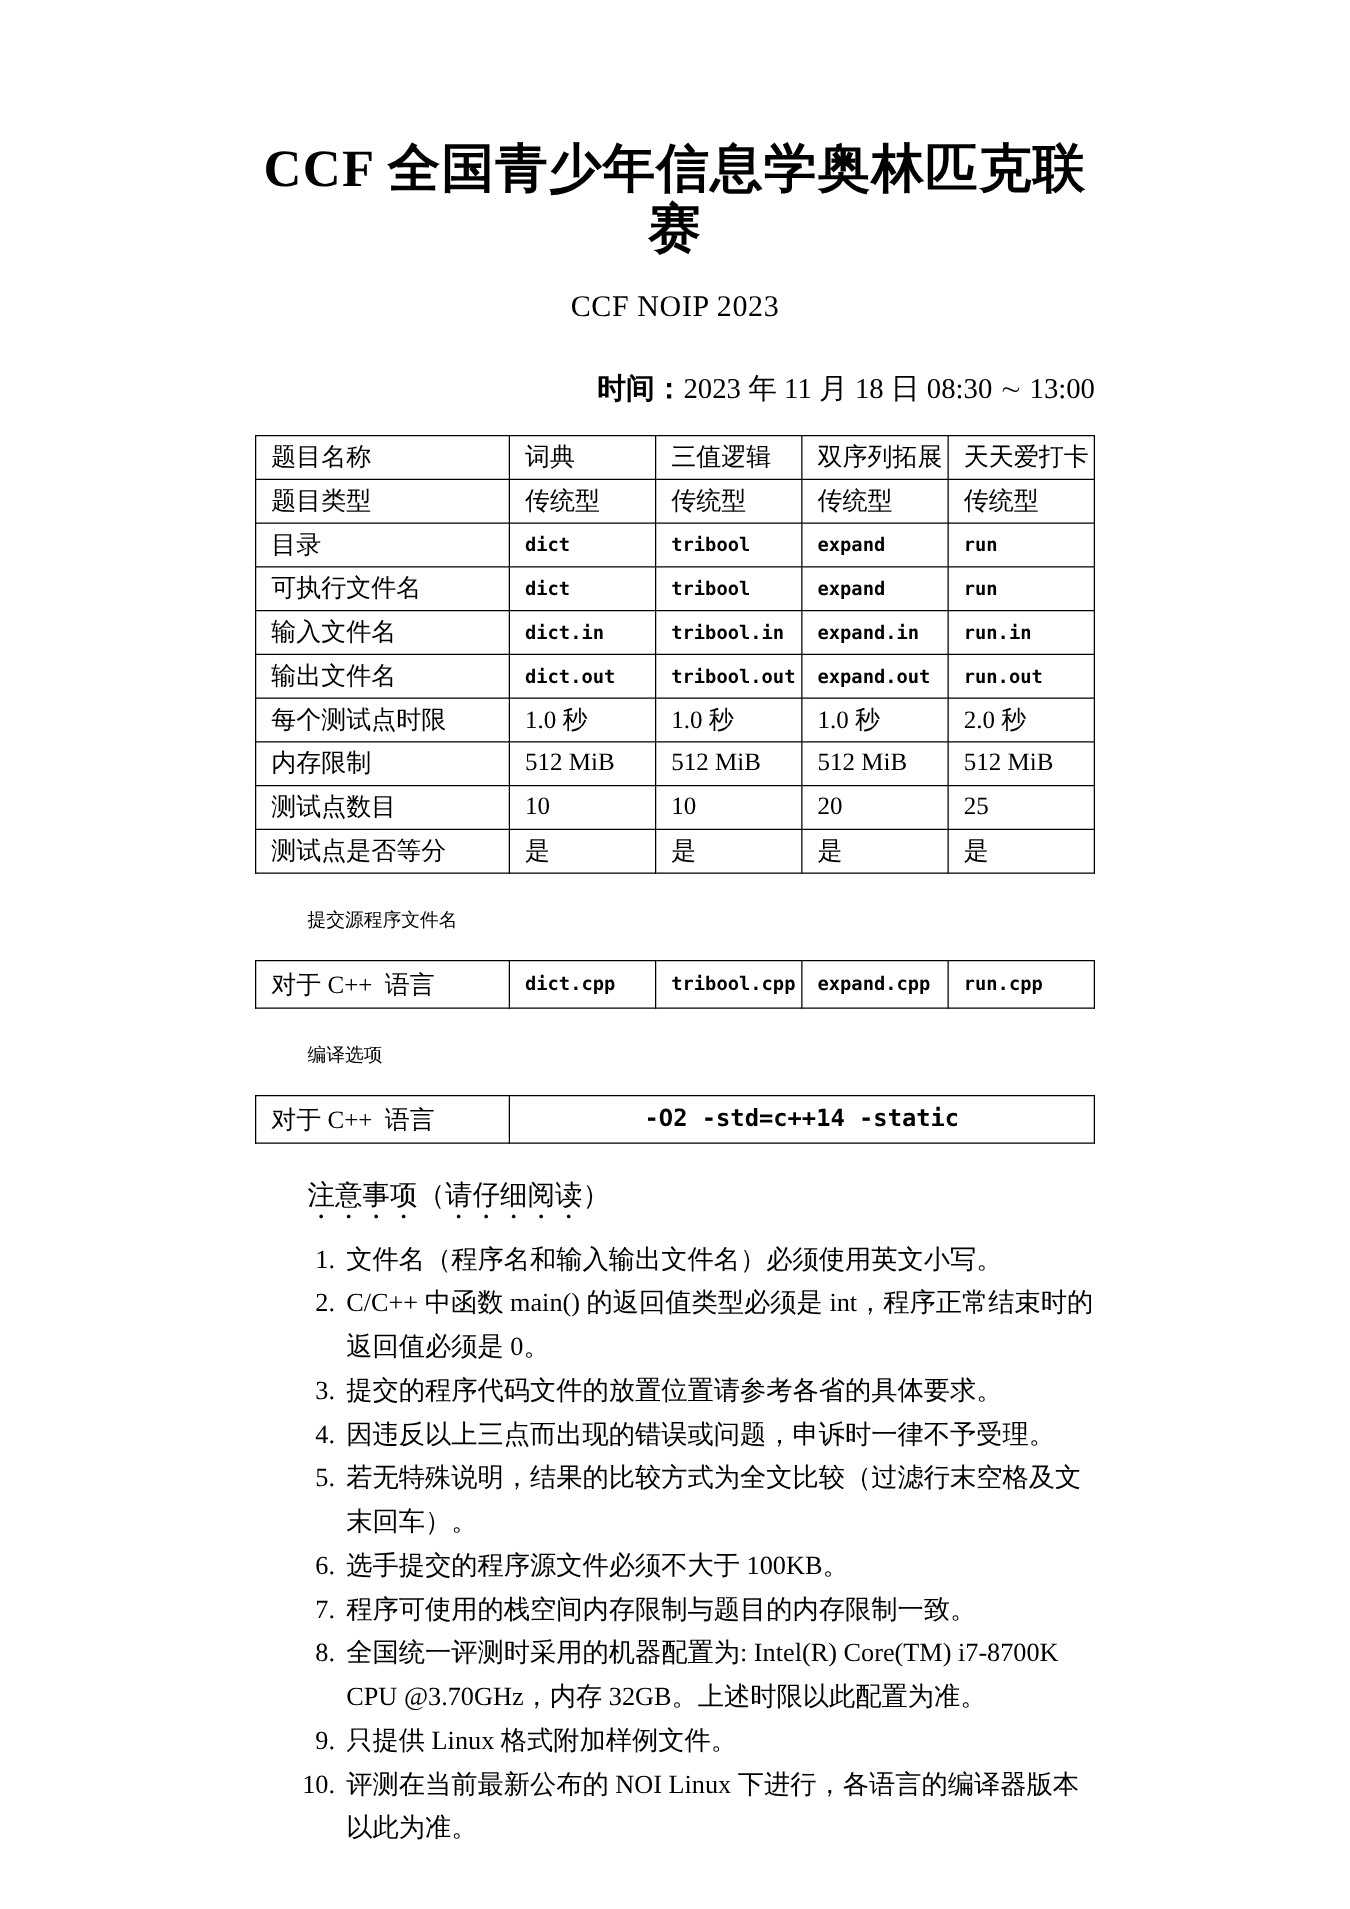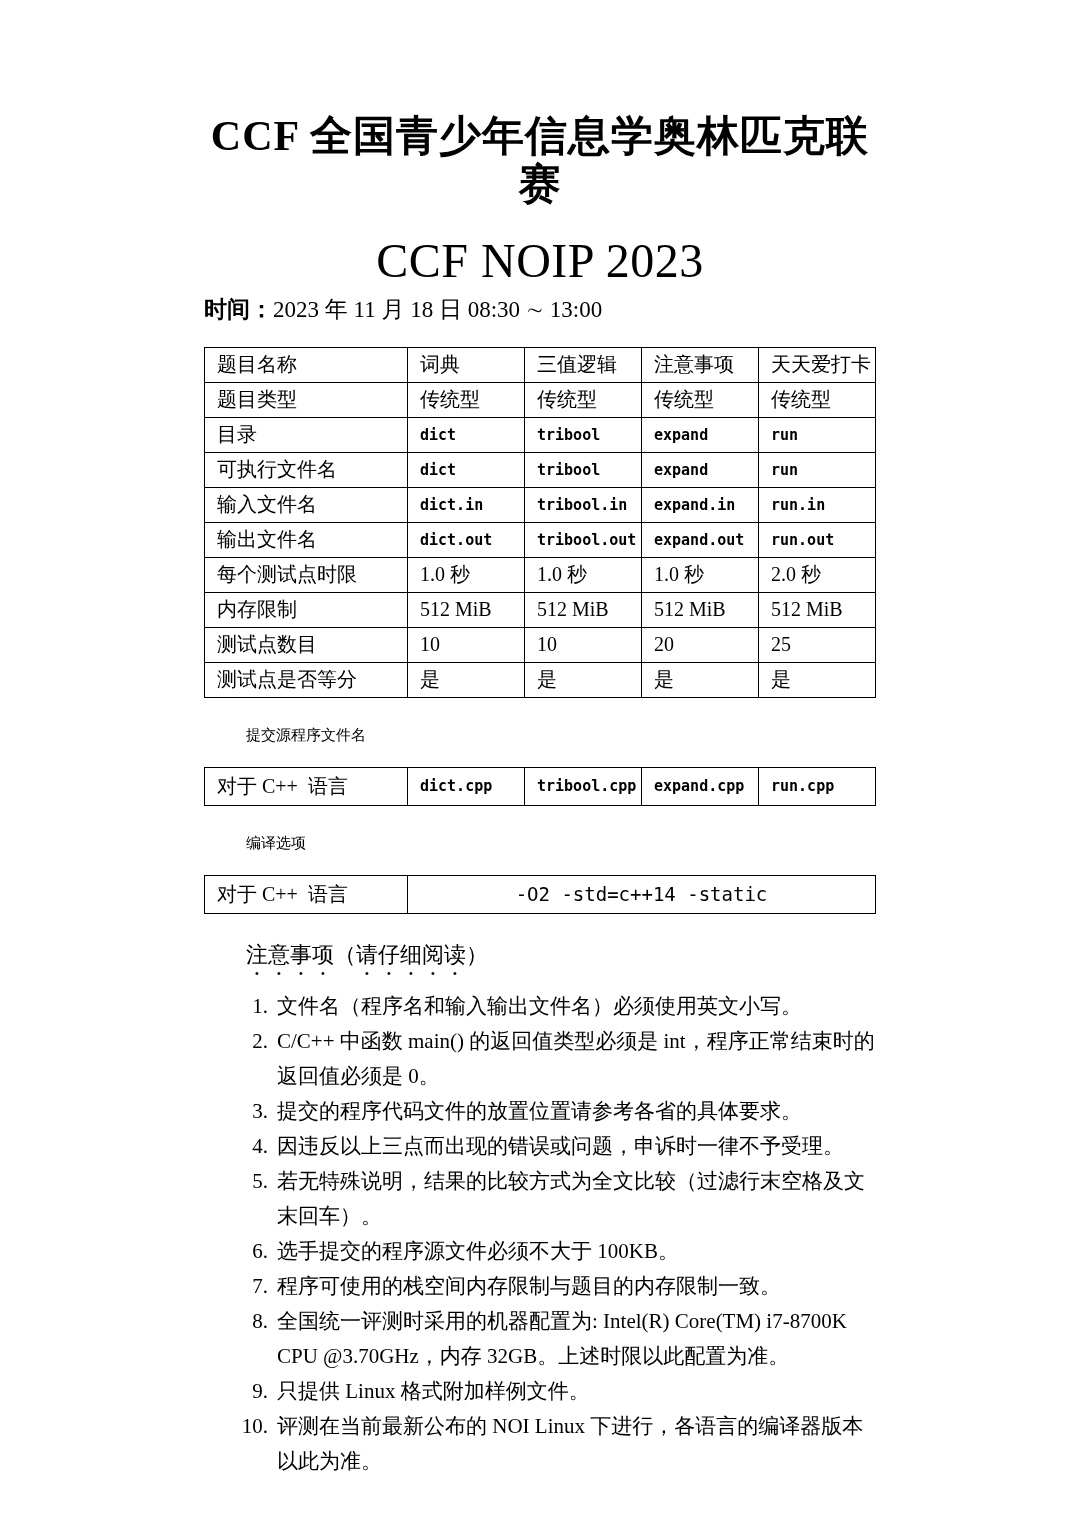--- a/index.html
+++ b/index.html
@@ -20,30 +20,30 @@
     overflow: hidden;
   }
   .doc-title {
     font-size: 42px;
     font-weight: bold;
     text-align: center;
     letter-spacing: 1px;
     line-height: 1.15;
   }
   .doc-subtitle {
-    font-size: 48px;
+    font-size: 24px;
     font-weight: normal;
     text-align: center;
     margin-top: 24px;
     letter-spacing: 0.5px;
   }
   .time-line {
     font-size: 23px;
-    text-align: left;
-    margin-top: 6px;
+    text-align: right;
+    margin-top: 35px;
   }
   .time-label {
     font-family: "Liberation Sans", sans-serif;
     font-weight: bold;
   }
   table {
     border-collapse: collapse;
     width: 100%;
     table-layout: fixed;
     margin-top: 22px;
@@ -62,21 +62,21 @@
   .mono {
     font-family: "DejaVu Sans Mono", monospace;
     font-weight: bold;
     font-size: 15px;
   }
   .sub-table td { height: 37px; }
   .compile-value {
     text-align: center;
     padding: 0;
     font-family: "DejaVu Sans Mono", monospace;
-    font-weight: normal;
+    font-weight: bold;
     font-size: 19px;
   }
   .section-heading {
     font-size: 15px;
     margin-top: 28px;
     padding-left: 42px;
   }
   .notes-heading {
     margin-top: 26px;
     padding-left: 42px;
@@ -115,21 +115,21 @@
   <div class="time-line">
     <span class="time-label">时间：</span><span class="time-value">2023 年 11 月 18 日 08:30 ∼ 13:00</span>
   </div>
 
   <table class="main-table">
     <tbody id="problem-rows">
         <tr>
           <td class="label-cell">题目名称</td>
           <td class="value-cell">词典</td>
           <td class="value-cell">三值逻辑</td>
-          <td class="value-cell">注意事项</td>
+          <td class="value-cell">双序列拓展</td>
           <td class="value-cell">天天爱打卡</td>
         </tr>
         <tr>
           <td class="label-cell">题目类型</td>
           <td class="value-cell">传统型</td>
           <td class="value-cell">传统型</td>
           <td class="value-cell">传统型</td>
           <td class="value-cell">传统型</td>
         </tr>
         <tr>

